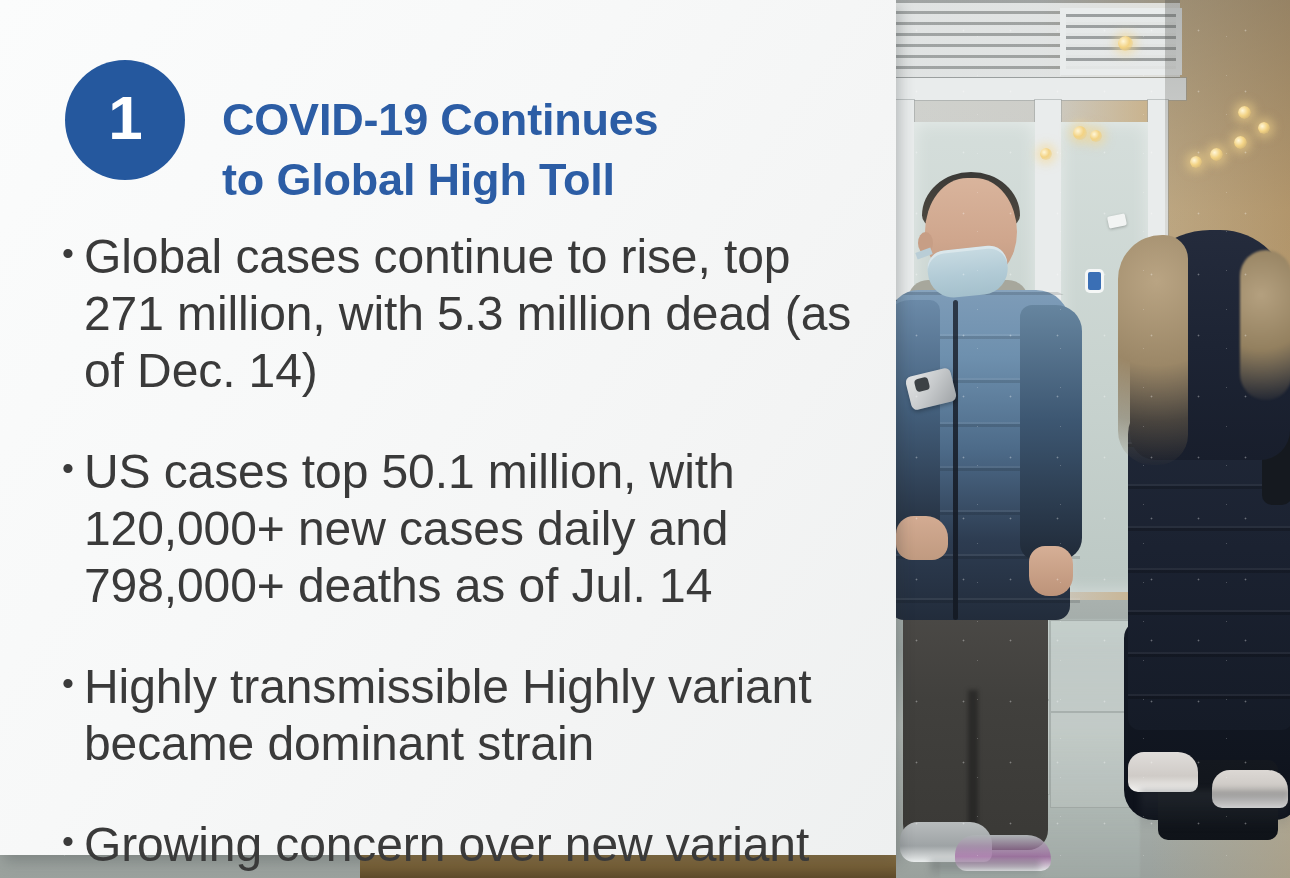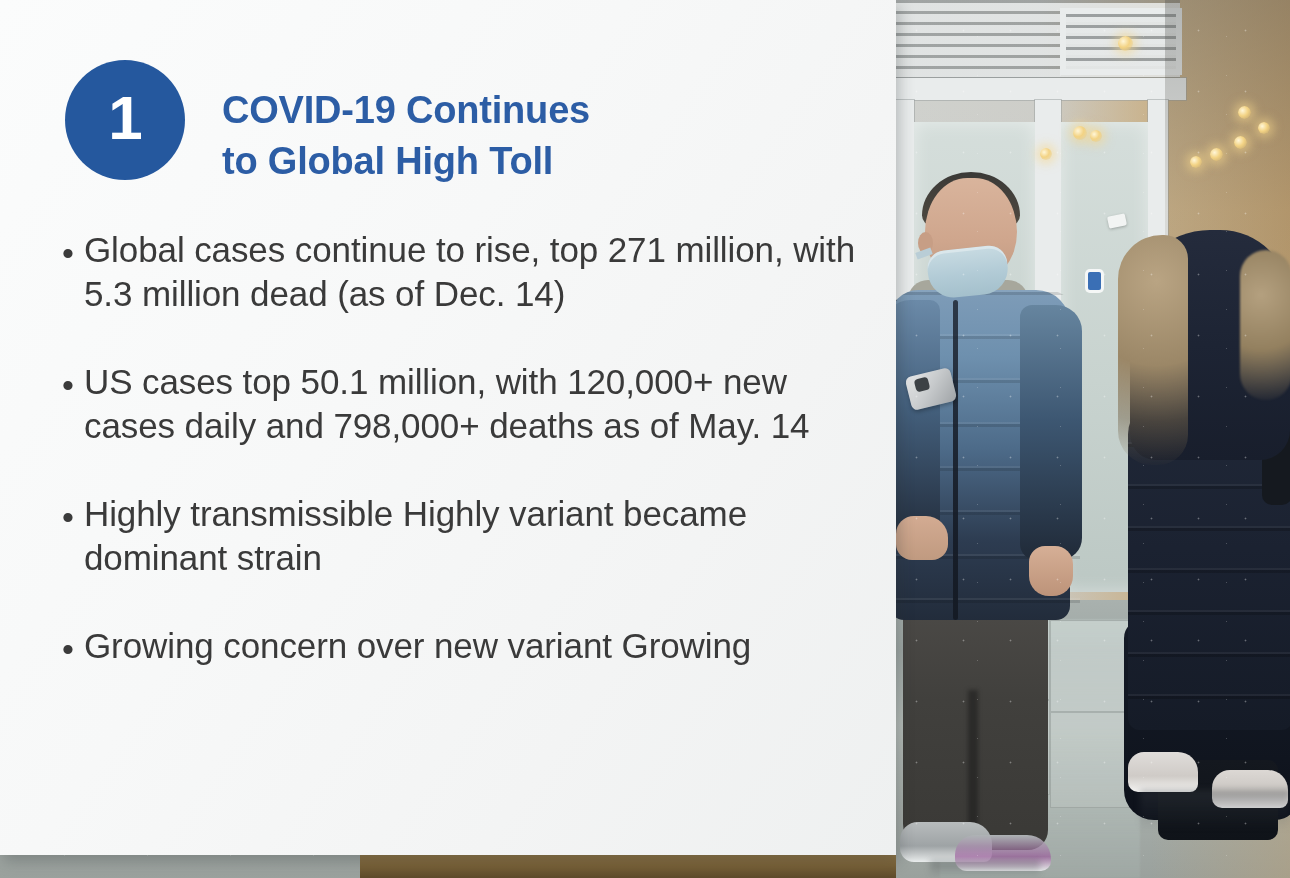--- a/index.html
+++ b/index.html
@@ -379,21 +379,21 @@
     letter-spacing: -1px;
     padding-bottom: 4px;
   }
 
   
   .heading {
     position: absolute;
     left: 222px; top: 60px;
     width: 620px;
     color: #2c5da5;
-    font-size: 38px;
+    font-size: 45px;
     font-weight: bold;
     line-height: 1.32;
     letter-spacing: -0.2px;
   }
 
   
   .bullets {
     position: absolute;
     left: 62px; top: 228px;
     width: 810px;
@@ -409,22 +409,22 @@
     flex: 0 0 auto;
     width: 22px;
     color: #3b3b3b;
     font-size: 34px;
     line-height: 51px;
     text-align: left;
   }
   .bullet-text {
     flex: 1 1 auto;
     color: #3a3a3a;
-    font-size: 35px;
-    line-height: 44px;
+    font-size: 48px;
+    line-height: 57px;
     letter-spacing: -0.1px;
     font-stretch: condensed;
   }
 </style>
 </head>
 <body>
 
 <div id="slide">
 
   <div class="photo">
@@ -521,21 +521,21 @@
 
     <div class="bullets">
 
       <div class="bullet">
         <span class="bullet-dot">•</span>
         <span class="bullet-text">Global cases continue to rise, top 271 million, with 5.3 million dead (as of Dec. 14)</span>
       </div>
 
       <div class="bullet">
         <span class="bullet-dot">•</span>
-        <span class="bullet-text">US cases top 50.1 million, with 120,000+ new cases daily and 798,000+ deaths as of May. 14</span>
+        <span class="bullet-text">US cases top 50.1 million, with 120,000+ new cases daily and 798,000+ deaths as of Jul. 14</span>
       </div>
 
       <div class="bullet">
         <span class="bullet-dot">•</span>
         <span class="bullet-text">Highly transmissible Highly variant became dominant strain</span>
       </div>
 
       <div class="bullet">
         <span class="bullet-dot">•</span>
         <span class="bullet-text">Growing concern over new variant Growing</span>

